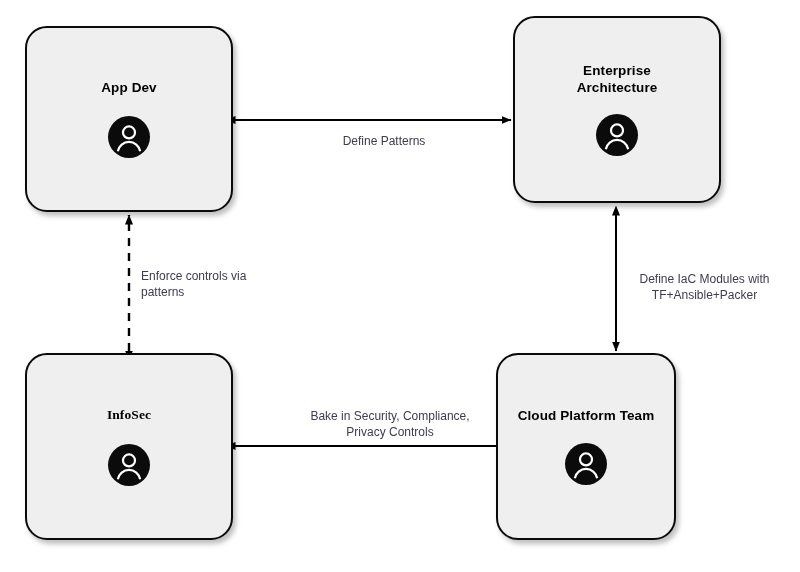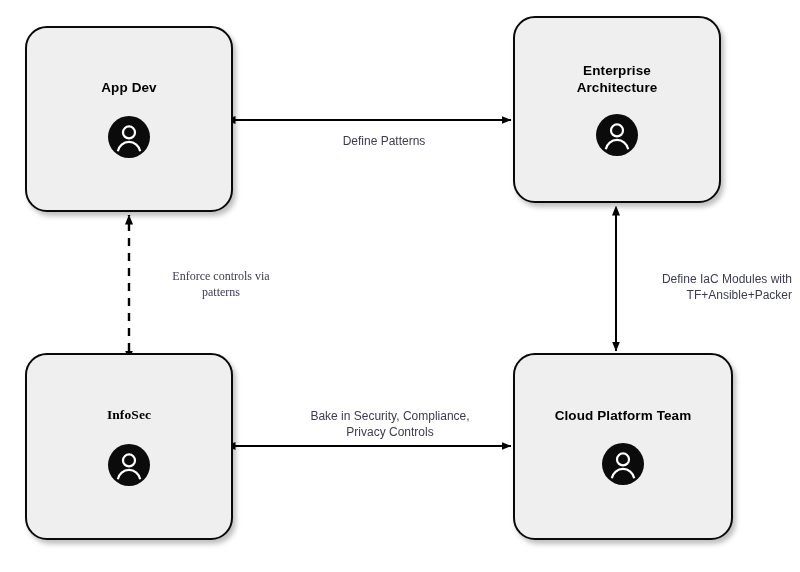--- a/index.html
+++ b/index.html
@@ -41,21 +41,21 @@
   .avatar {
     margin-top: 18px;
     width: 42px;
     height: 42px;
     display: block;
   }
 
   #node-appdev     { left: 25px;  top: 26px;  width: 208px; height: 186px; }
   #node-ea         { left: 513px; top: 16px;  width: 208px; height: 187px; }
   #node-infosec    { left: 25px;  top: 353px; width: 208px; height: 187px; font-family: Liberation Serif, serif; }
-  #node-cloud      { left: 513px; top: 353px; width: 220px; height: 187px; }
+  #node-cloud      { left: 496px; top: 353px; width: 180px; height: 187px; }
 
   #node-appdev .avatar,
   #node-infosec .avatar { margin-top: 20px; }
 
   
   #edges {
     position: absolute;
     left: 0; top: 0;
     width: 800px;
     height: 572px;
@@ -64,30 +64,30 @@
 
   
   .edge-label {
     position: absolute;
     font-size: 12px;
     color: #3c3c52;
     line-height: 1.33;
     white-space: pre-line;
   }
   .edge-label.center { text-align: center; }
-  .edge-label.left   { text-align: center; font-family: Liberation Serif, serif; }
+  .edge-label.left   { text-align: left; }
 
   #label-define-patterns {
     left: 239px; top: 134px; width: 290px;
   }
   #label-enforce-controls {
     left: 141px; top: 269px; width: 160px;
   }
   #label-define-iac {
-    left: 617px; top: 272px; width: 175px; text-align: right;
+    left: 617px; top: 272px; width: 175px;
   }
   #label-bake-in {
     left: 270px; top: 409px; width: 240px;
   }
 </style>
 </head>
 <body>
 
 <div id="canvas">
 

